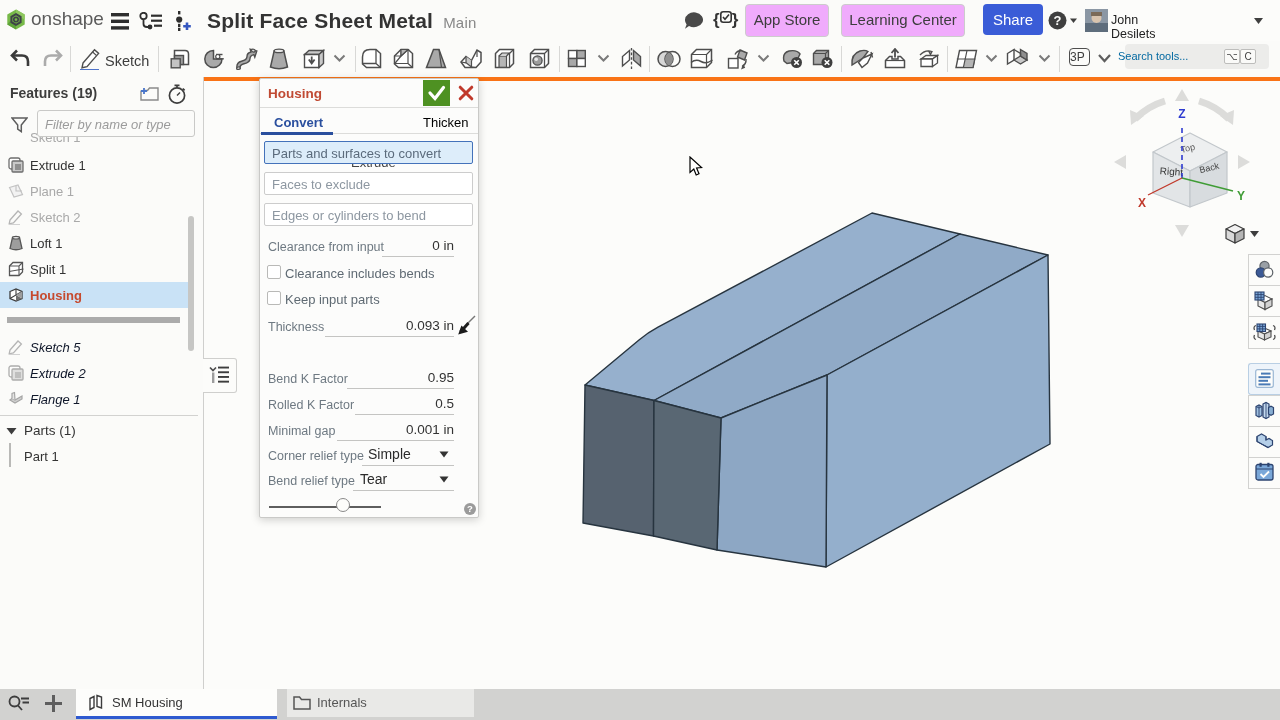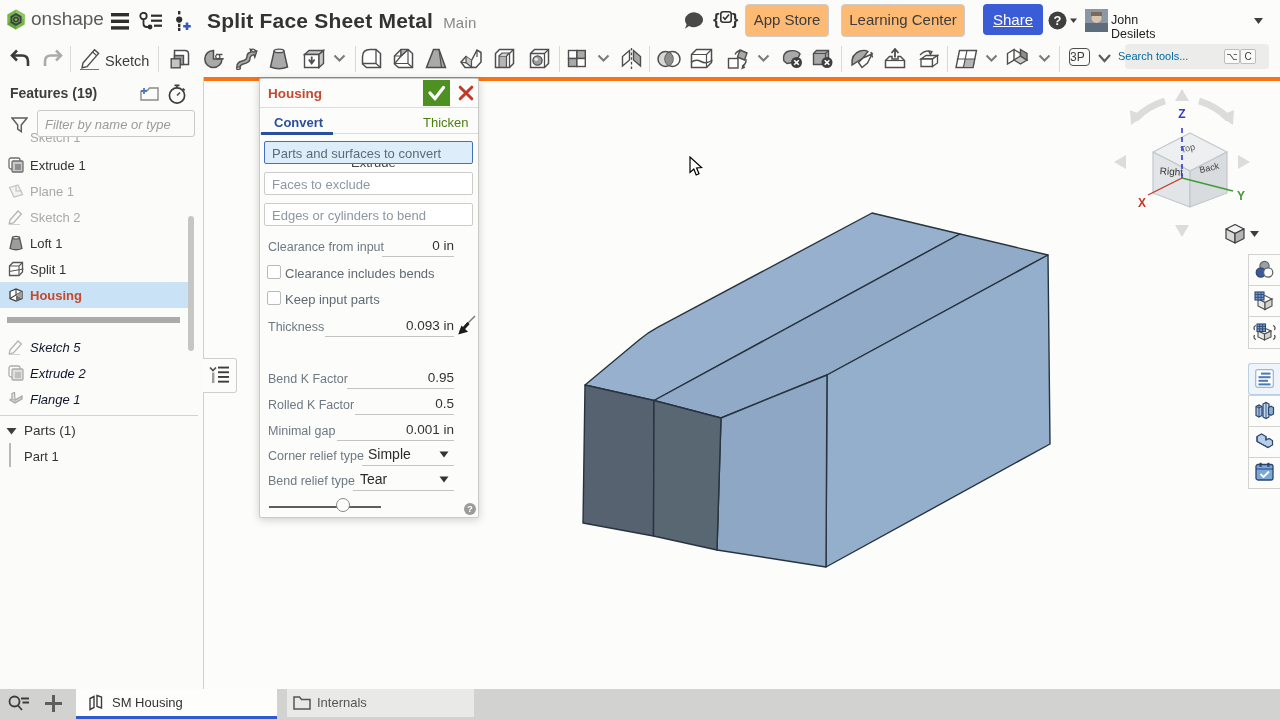--- a/index.html
+++ b/index.html
@@ -2,21 +2,21 @@
 <html><head>
 <meta charset="utf-8">
 <style>
   html,body{margin:0;padding:0;}
   body{width:1280px;height:720px;overflow:hidden;font-family:"Liberation Sans",sans-serif;background:#fcfcfa;position:relative;}
   .abs{position:absolute;}
   
   #header{left:0;top:0;width:1100px;height:41px;background:#fbfbf9;}
   #title{left:207px;top:9px;font-size:21px;font-weight:bold;color:#333;letter-spacing:0.2px;}
   #title span{font-weight:normal;color:#888;font-size:15px;margin-left:10px;}
-  .hbtn{height:31px;line-height:29px;border:1px solid #ccc;border-radius:4px;background:#fdba74;color:#3d3d3d;font-size:15px;text-align:center;top:4px;}
+  .hbtn{height:31px;line-height:29px;border:1px solid #ccc;border-radius:4px;background:#f0abfc;color:#3d3d3d;font-size:15px;text-align:center;top:4px;}
   #share{background:#3a5cd7;border:none;color:#fff;line-height:31px;}
   #uname{top:13px;font-size:12.5px;color:#222;}
   
   #toolbar{left:0;top:41px;width:1280px;height:36px;background:#fbfbf9;border-bottom:4px solid #f97316;}
   .tsep{position:absolute;top:5px;width:1px;height:26px;background:#d8d8d6;}
   .ticon{position:absolute;top:5px;}
   
   #lpanel{left:0;top:77px;width:203px;height:612px;background:#fbfbf9;border-right:1px solid #cfcfcd;}
   .fitem{position:absolute;left:0;width:189px;height:26px;font-size:13px;color:#333;}
   .fitem .lbl{position:absolute;left:30px;top:6px;}
@@ -90,21 +90,21 @@
   <svg class="abs" style="left:684px;top:12px" width="20" height="18">
       <path d="M1 8 a9 7.4 0 1 1 4 5.9 L1 16.8 L2.6 12.4 A9 7.4 0 0 1 1 8 Z" fill="#494949"></path>
     </svg>
 
   <div class="abs" style="left:713px;top:8px;font-size:17px;color:#333;font-weight:bold;">{<span style="display:inline-block;vertical-align:2px;"><svg width="12" height="12">
           <rect x="0.8" y="0.8" width="10.4" height="10.4" rx="2.4" fill="none" stroke="#333" stroke-width="1.6"></rect>
           <path d="M3 6 L5 8.2 L9 3.6" fill="none" stroke="#333" stroke-width="1.6"></path>
         </svg></span>}</div>
   <div class="hbtn abs" style="left:745px;width:82px;">App Store</div>
   <div class="hbtn abs" style="left:841px;width:122px;">Learning Center</div>
-  <div class="hbtn abs" id="share" style="left:983px;width:60px;text-decoration:underline;">Share</div>
+  <div class="hbtn abs" id="share" style="left:983px;width:60px;">Share</div>
 
   <svg class="abs" style="left:1048px;top:11px" width="30" height="19">
     <circle cx="9.5" cy="9.5" r="9" fill="#3f3f3f"></circle>
       <text x="9.5" y="14" font-size="13" font-weight="bold" fill="#fbfbf9" text-anchor="middle" font-family="Liberation Sans">?</text>
     <path d="M22 7.5 L29 7.5 L25.5 12 Z" fill="#3f3f3f"></path>
   </svg>
 
   <svg class="abs" style="left:1085px;top:9px" width="23" height="23">
     <rect width="23" height="23" fill="#8b97a4"></rect>
     <rect y="14" width="23" height="9" fill="#5e6d7c"></rect>
@@ -428,21 +428,21 @@
         <path d="M7 13 L12 18.5 L20.5 7.5" fill="none" stroke="#fff" stroke-width="3.2" stroke-linecap="round"></path>
       </svg></div>
   <svg class="abs" style="left:198px;top:6px" width="16" height="16">
       <path d="M2.2 2.2 L13.8 13.8 M13.8 2.2 L2.2 13.8" stroke="#c0392b" stroke-width="3" stroke-linecap="round"></path>
     </svg>
   <div class="abs" style="left:0;top:28px;width:218px;height:1px;background:#dcdcda;"></div>
 
   <div class="abs" style="left:0;top:33px;width:218px;height:22px;font-size:13px;">
     <div class="abs" style="left:14px;top:3px;color:#2a4f9e;font-weight:bold;">Convert</div>
     <div class="abs" style="left:91px;top:3px;color:#444;margin-top:40px;">Extrude</div>
-    <div class="abs" style="left:163px;top:3px;color:#4d7c0f;">Thicken</div>
+    <div class="abs" style="left:163px;top:3px;color:#000000;">Thicken</div>
   </div>
   <div class="abs" style="left:0;top:54px;width:218px;height:1px;background:#dcdcda;"></div>
   <div class="abs" style="left:1px;top:53px;width:72px;height:3px;background:#2a4f9e;"></div>
 
   <div class="dfield" style="top:62px;background:#ddedfa;border:1.5px solid #4472ba;color:#5b6b7c;">Parts and surfaces to convert</div>
   <div class="dfield" style="top:93px;">Faces to exclude</div>
   <div class="dfield" style="top:124px;">Edges or cylinders to bend</div>
 
   <div class="drow" style="top:155px;">
       <span class="rl">Clearance from input</span>

